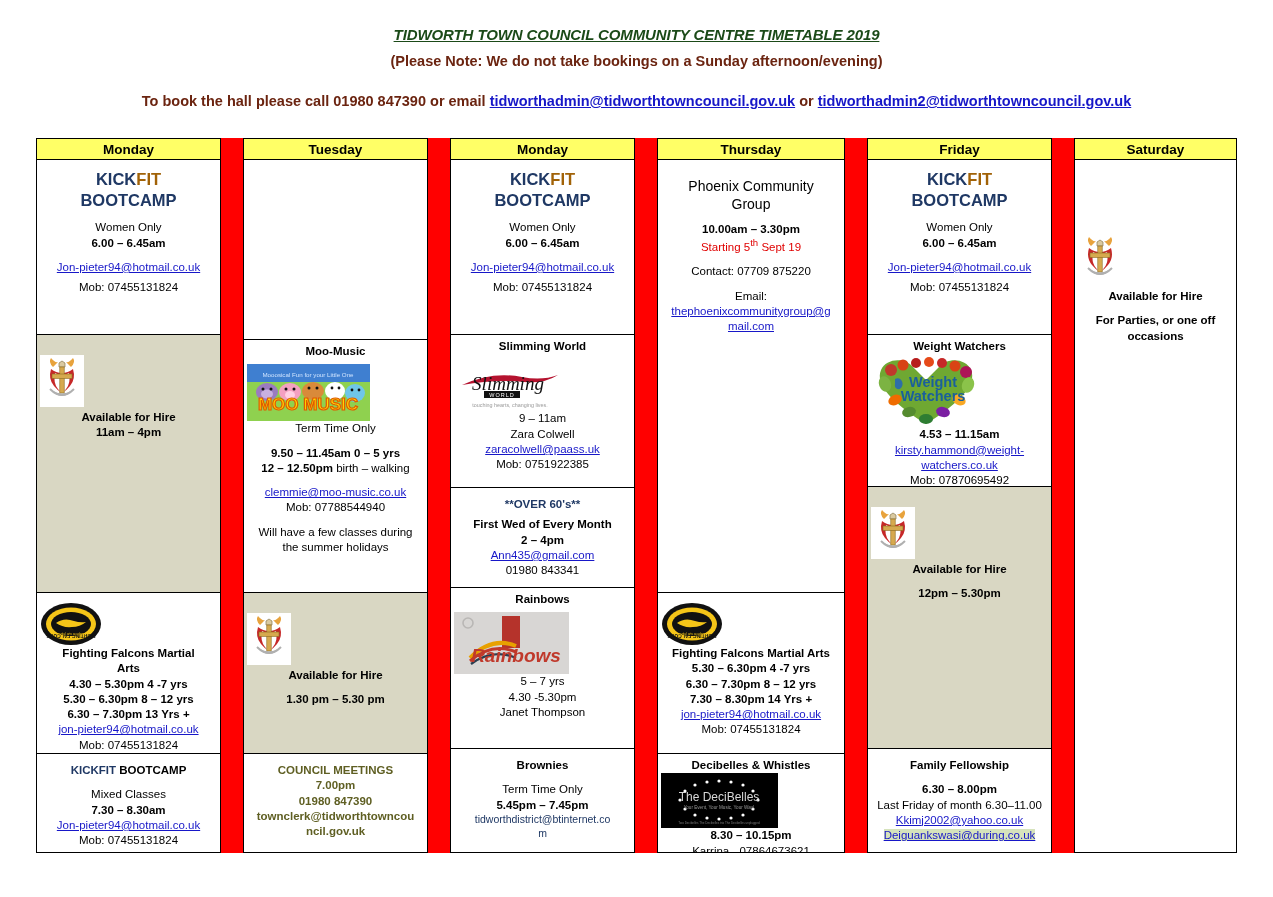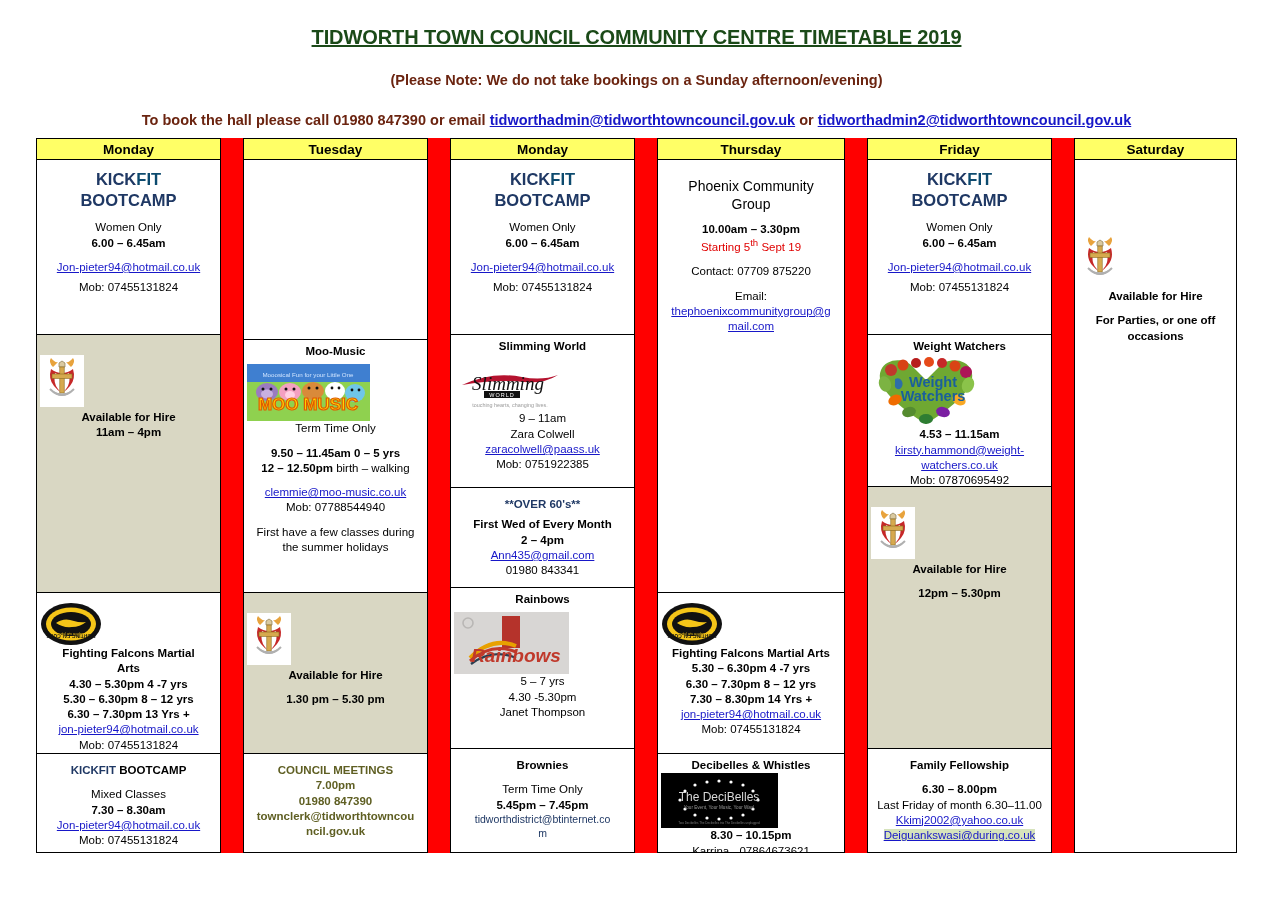--- a/index.html
+++ b/index.html
@@ -7,26 +7,27 @@
     width:1273px;height:897px;
     font-family:"Liberation Sans", sans-serif;
     color:#000;
     -webkit-font-smoothing:antialiased;
   }
   .page{position:relative;width:1273px;height:897px;overflow:hidden;}
 
   
   .header{padding-top:26px;text-align:center;}
   .title{
-    font-size:20px;font-weight:bold;color:#1b4a18;
+    font-size:15px;font-weight:bold;color:#1b4a18;
     text-decoration:underline;letter-spacing:-.1px;
     font-family:"Liberation Sans", sans-serif;
+    font-style:italic;
   }
   .note{
-    margin-top:23px;font-size:14.5px;font-weight:bold;color:#6b2410;
+    margin-top:10px;font-size:14.5px;font-weight:bold;color:#6b2410;
   }
   .booking{
     margin-top:24px;font-size:14.5px;font-weight:bold;color:#6b2410;
   }
   .booking a,.lnk{color:#1717c8;text-decoration:underline;}
 
   
   .grid{
     position:absolute;left:36px;top:138px;
     width:1201px;height:713px;
@@ -50,21 +51,21 @@
     padding:4px 3px 5px;
     text-align:center;
     overflow:hidden;
   }
   .cell:last-child{border-bottom:none;}
   .cell.hire{background:#d9d7c3;}
   .cell.blank{background:#ffffff;}
 
   .ttl{font-size:12.5px;font-weight:normal;line-height:1.25;}
   .ttl-big{font-size:16.5px;font-weight:bold;line-height:1.28;color:#1f3864;}
-  .ttl-big .fit{color:#0c4a6e;}
+  .ttl-big .fit{color:#a16207;}
   .txt{font-size:11.5px;line-height:1.33;}
   .txt b{font-weight:bold;}
   .bold{font-weight:bold;}
   .xs{font-size:10.5px;}
   .red{color:#e00000;}
   .olive{color:#5f5f23;}
   .navy{color:#1f3864;}
   .sp{height:9px;}
   .sp-s{height:5px;}
   .sp-l{height:14px;}
@@ -219,21 +220,21 @@
           </svg>
         </div>
         <div class="txt">Term Time Only</div>
         <div class="sp"></div>
         <div class="txt bold">9.50 – 11.45am  0 – 5 yrs</div>
         <div class="txt"><b>12 – 12.50pm</b> birth – walking</div>
         <div class="sp"></div>
         <div class="txt"><a href="#" class="lnk">clemmie@moo-music.co.uk</a></div>
         <div class="txt">Mob: 07788544940</div>
         <div class="sp"></div>
-        <div class="txt">First have a few classes during</div>
+        <div class="txt">Will have a few classes during</div>
         <div class="txt">the summer holidays</div>
       </div>
 
       <div class="cell hire" style="height:161px">
         <div class="sp-l"></div>
         <div class="logowrap">
           <span class="crest">
             <svg viewBox="0 0 44 52" width="44" height="52">
               <rect width="44" height="52" fill="#ffffff"></rect>
               <path d="M13 12 q-5 -5 -2 -9 q4 5 7 4 z" fill="#e8a33d"></path>

